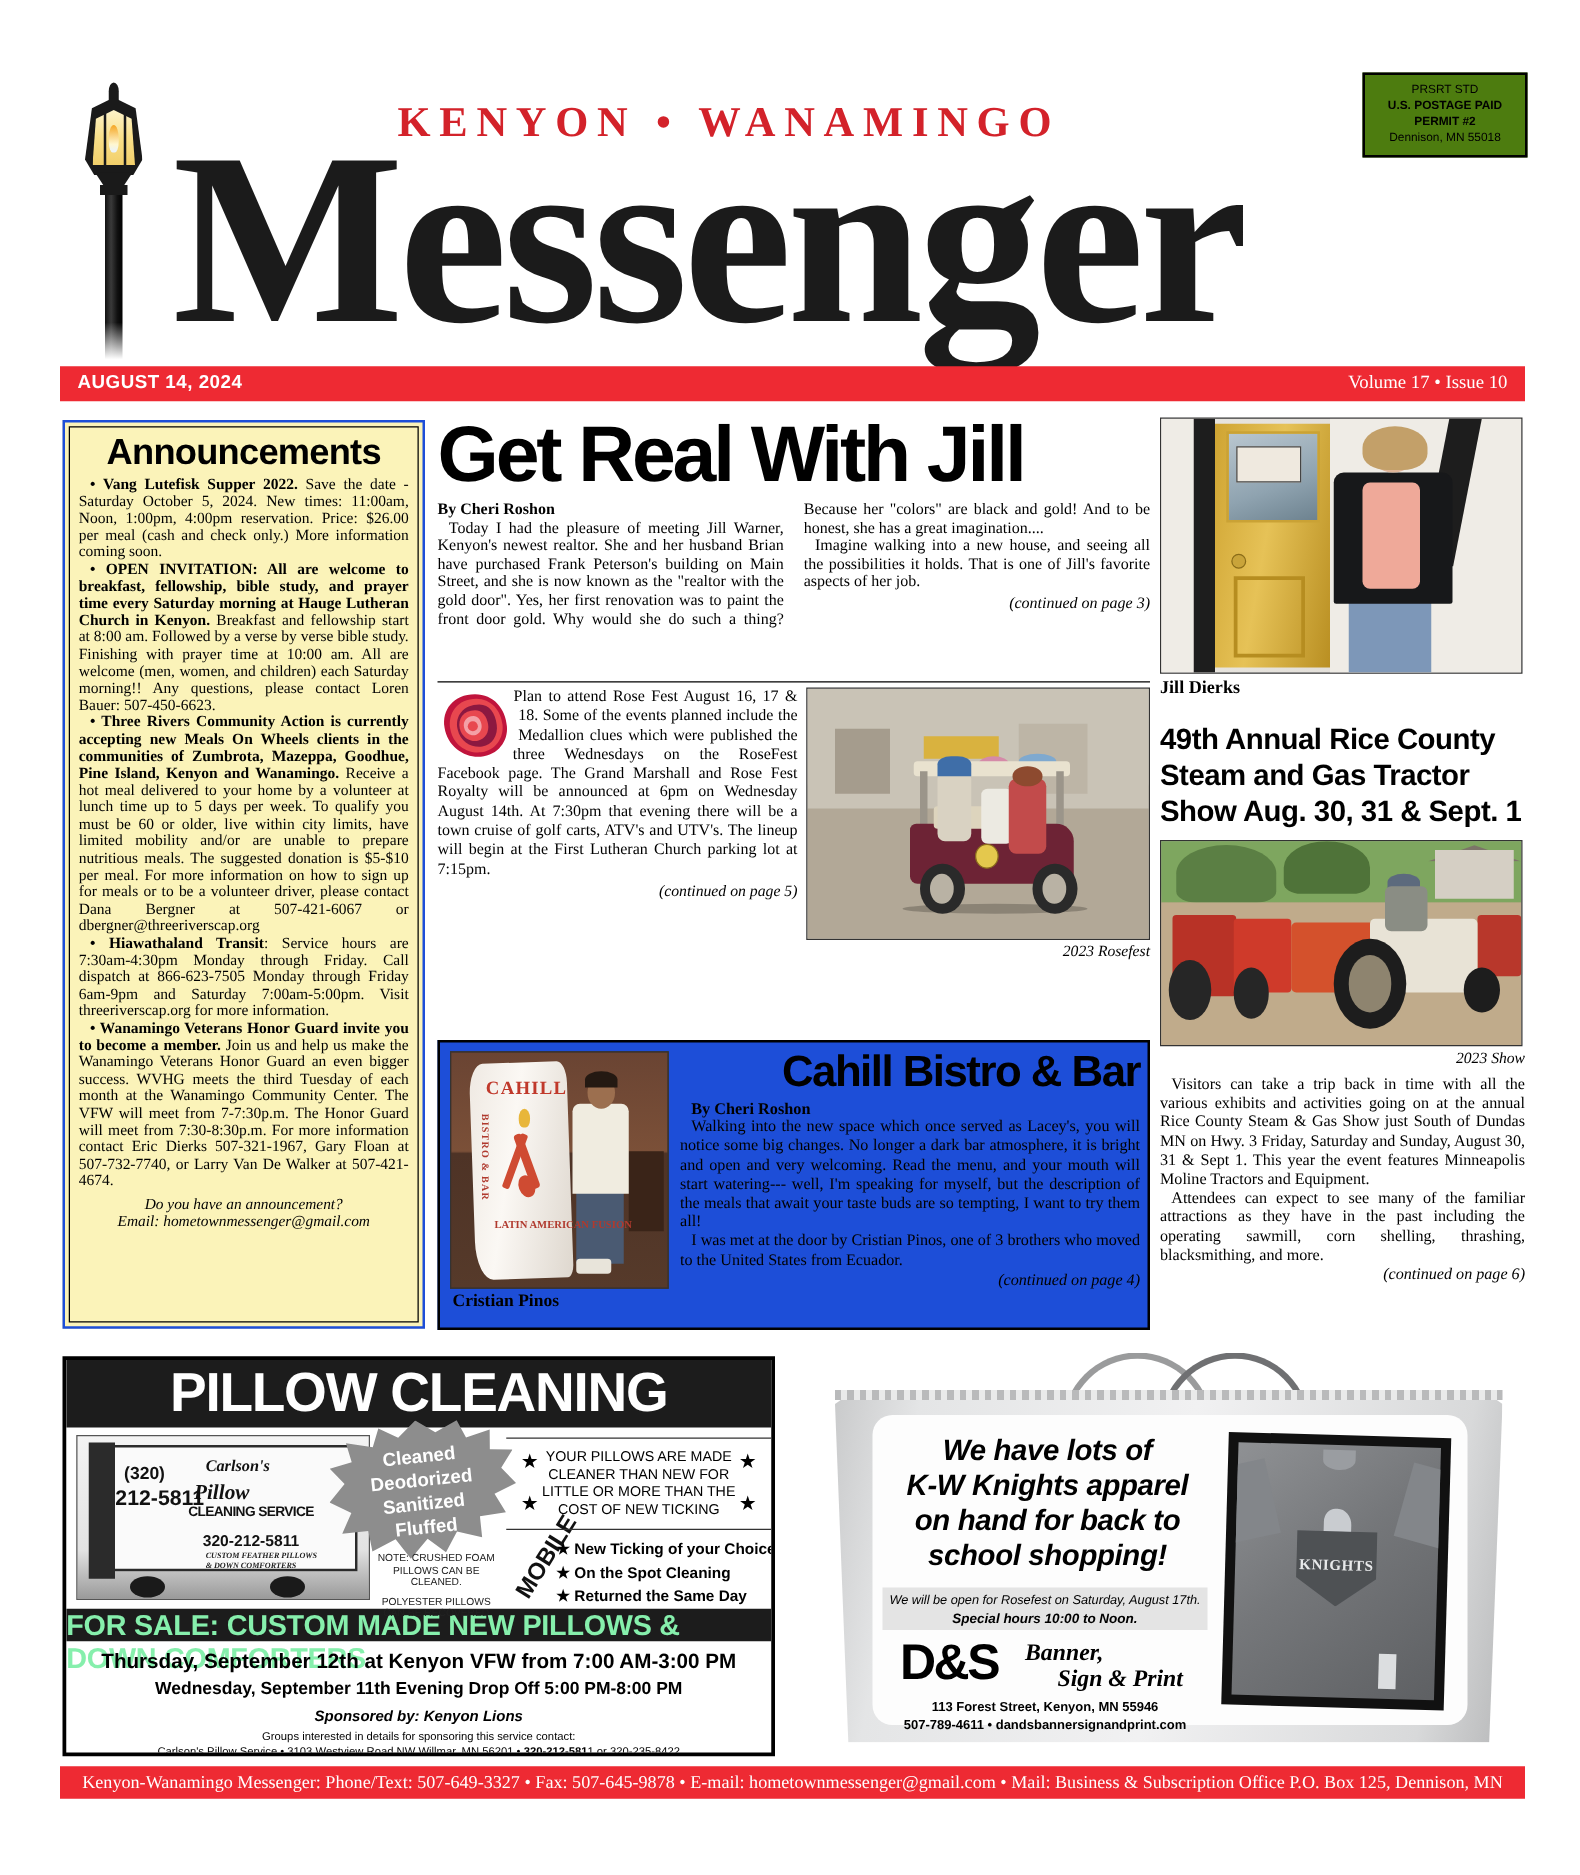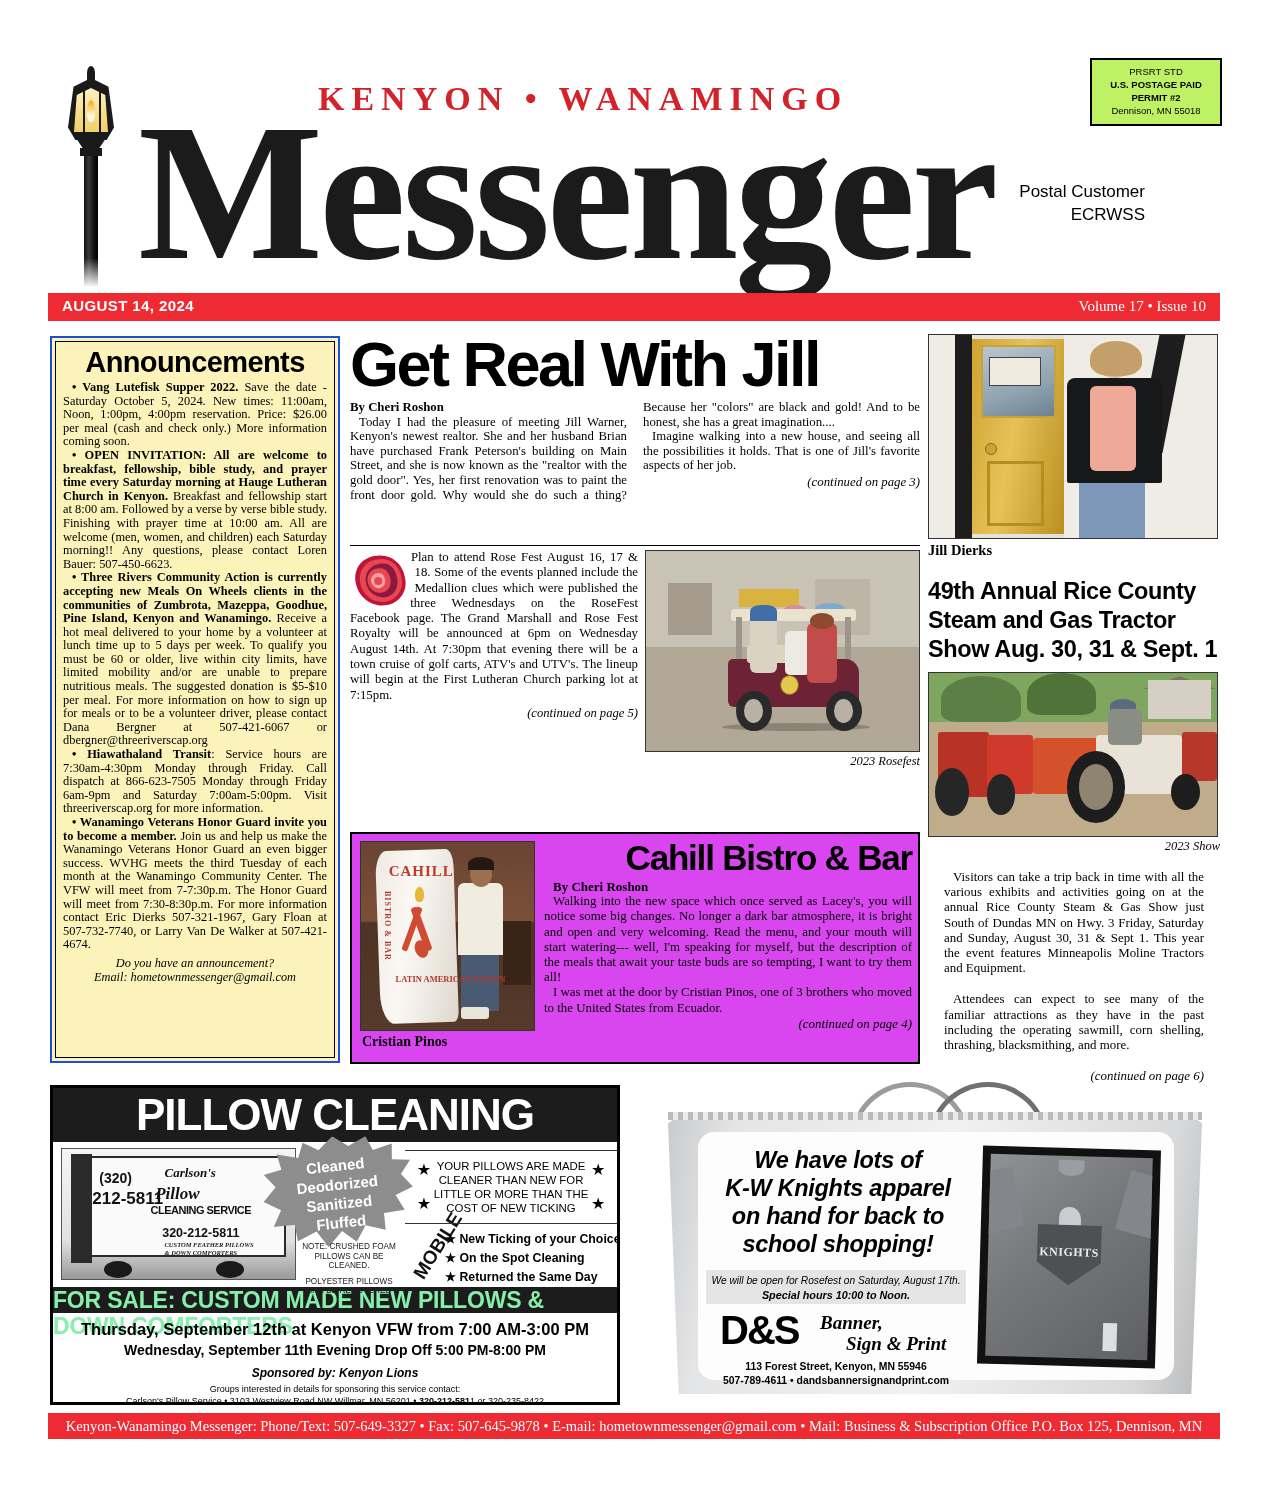--- a/index.html
+++ b/index.html
@@ -64,21 +64,21 @@
   .kw-line .dot { color:#d3222a; }
   .messenger-word {
     position:absolute; left:0px; top:32px;
     font-family:"Liberation Serif", serif;
     font-size:196px; font-weight:700; line-height:1;
     letter-spacing:-4px; color:#1b1b1b; white-space:nowrap;
   }
 
   .postmark {
     position:absolute; left:1090px; top:58px; width:132px; height:68px;
-    border:2px solid #000; background:#bef264;
+    border:2px solid #000; background:#4d7c0f;
     font-family:"Liberation Sans", sans-serif;
     text-align:center; padding-top:5px;
   }
   .postmark div { font-size:9.5px; line-height:13px; }
   .postmark .b { font-weight:bold; }
   .postal-cust {
     position:absolute; left:905px; top:180px; width:240px;
     text-align:right; font-family:"Liberation Sans", sans-serif;
     font-size:17px; line-height:23px;
   }
@@ -180,21 +180,21 @@
   .gc-cl1h { position:absolute; left:38%; top:27%; width:10%; height:8%; background:#3f6ea8; border-radius:40% 40% 0 0;}
   .gc-cl2 { position:absolute; left:51%; top:40%; width:9%; height:22%; background:#eceae2; border-radius:5px;}
   .gc-cl3 { position:absolute; left:59%; top:36%; width:11%; height:30%; background:#c24b4b; border-radius:6px;}
   .gc-cl3h { position:absolute; left:60%; top:31%; width:9%; height:8%; background:#8d4a2f; border-radius:50%;}
   .gc-medal { position:absolute; left:49%; top:62%; width:7%; height:10%; background:#e4c84d; border-radius:50%; border:1px solid #8a6b1d;}
   .gc-cart-shadow { position:absolute; left:28%; top:86%; width:54%; height:4%; background:rgba(0,0,0,0.22); border-radius:50%;}
 
   
   .cahill {
     position:absolute; left:350px; top:832px; width:570px; height:232px;
-    background:#d946ef; border:2px solid #000;
+    background:#1d4ed8; border:2px solid #000;
   }
   .cahill-in { position:relative; width:100%; height:100%; padding:6px; }
   .cahill-photo {
     position:absolute; left:8px; top:7px; width:175px; height:190px;
     border:1px solid #333; overflow:hidden; background:#4b3227;
   }
   .cahill-cap {
     position:absolute; left:10px; top:200px; font-weight:bold; font-size:14px;
   }
   .cahill-right { position:absolute; left:192px; top:4px; width:368px; }
@@ -254,21 +254,21 @@
   .tractor-head {
     margin:18px 0 8px 0; font-family:"Liberation Sans", sans-serif;
     font-size:23.5px; font-weight:bold; line-height:29px; letter-spacing:-0.4px;
   }
   .tractor-photo {
     width:290px; height:165px; border:1px solid #333; position:relative; overflow:hidden;
     background:linear-gradient(180deg,#8bb06a 0%,#6f9453 22%,#b8a183 32%,#c6b193 100%);
   }
   .tr-cap { text-align:right; font-style:italic; font-size:12.5px; margin-top:2px; }
   .tractor-body { margin-top:6px; font-size:12.9px; line-height:15.2px; text-align:justify; }
-  .tractor-body p { margin:16px; text-indent:9px; }
+  .tractor-body p { margin:0; text-indent:9px; }
   .tractor-body .cont3 { text-align:right; font-style:italic; text-indent:0; }
 
   .tr-sky { position:absolute; left:0; top:0; width:100%; height:30%; background:#7ea65f;}
   .tr-tree1 { position:absolute; left:4%; top:2%; width:28%; height:28%; background:#5b7f44; border-radius:50% 50% 20% 20%;}
   .tr-tree2 { position:absolute; left:34%; top:0%; width:24%; height:26%; background:#4f7339; border-radius:50% 50% 20% 20%;}
   .tr-house { position:absolute; left:76%; top:4%; width:22%; height:24%; background:#d5cfc4;}
   .tr-roof { position:absolute; left:74%; top:2%; width:26%; height:8%; background:#7c7468; clip-path:polygon(50% 0,100% 100%,0 100%);}
   .tr-ground { position:absolute; left:0; top:30%; width:100%; height:70%; background:#c0ab8b;}
   .tr-a { position:absolute; left:3%; top:36%; width:18%; height:40%; background:#b83226; border-radius:3px;}
   .tr-aw { position:absolute; left:2%; top:58%; width:12%; height:30%; background:#262626; border-radius:50%;}
@@ -471,24 +471,20 @@
       <div class="messenger-word">Messenger</div>
     </div>
 
     <div class="postmark">
       <div>PRSRT STD</div>
       <div class="b">U.S. POSTAGE PAID</div>
       <div class="b">PERMIT #2</div>
       <div>Dennison, MN  55018</div>
     </div>
 
-    <div class="postal-cust">
-      <div>Postal Customer</div>
-      <div>ECRWSS</div>
-    </div>
   </div>
 
   <div class="datebar">
     <div class="left">AUGUST 14, 2024</div>
     <div class="right">Volume 17 • Issue 10</div>
   </div>
 
   <div class="announce">
     <div class="announce-inner">
       <h1>Announcements</h1>

